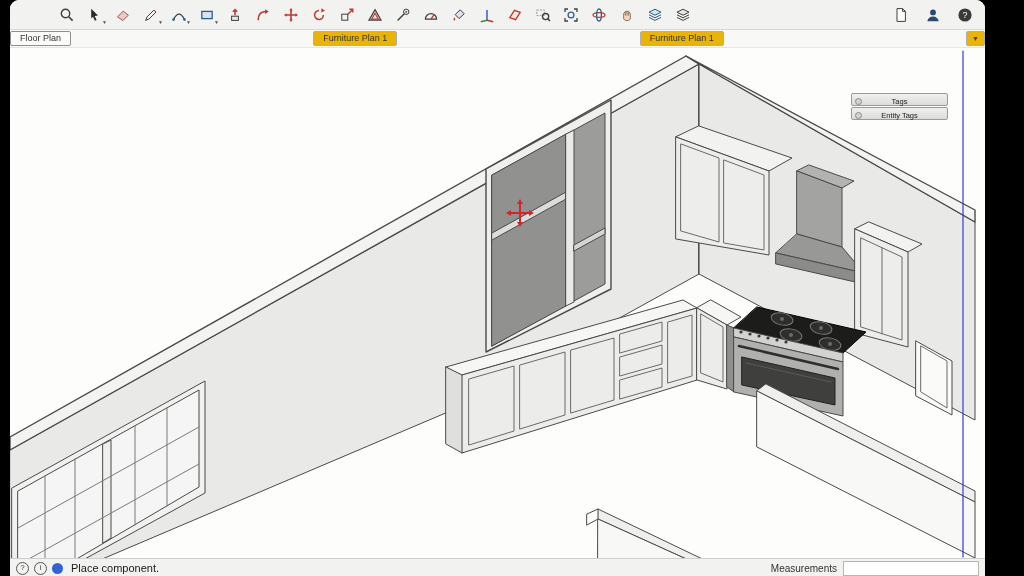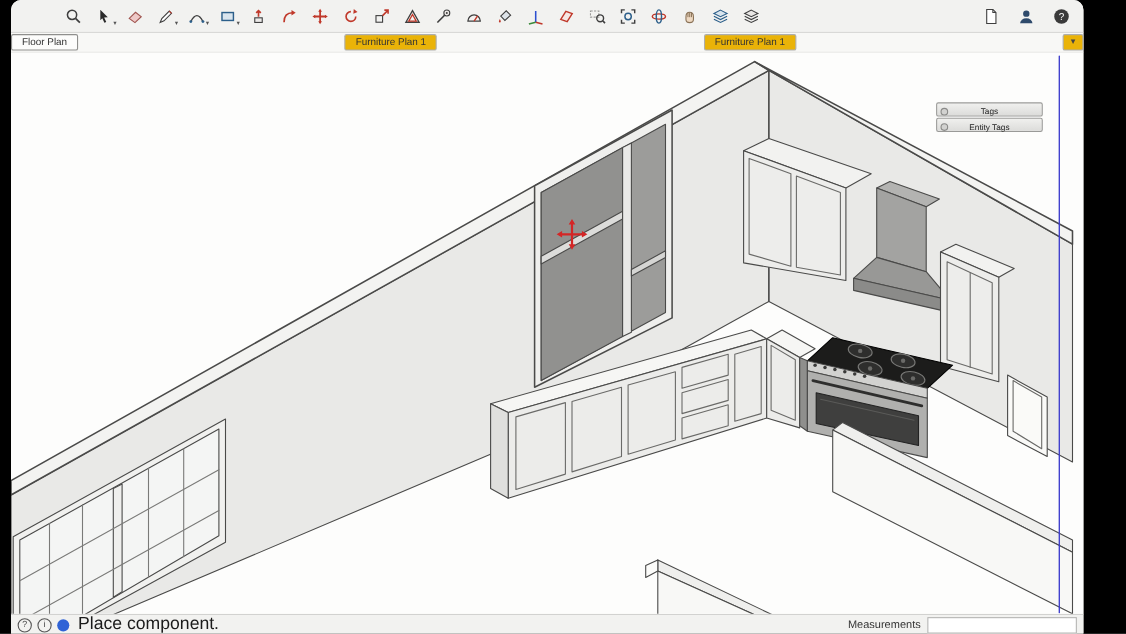--- a/index.html
+++ b/index.html
@@ -30,21 +30,21 @@
     border-radius:2px;margin-bottom:1px;display:flex;align-items:flex-end;position:relative;}
   .tray-dot{position:absolute;left:3px;width:5px;height:5px;border:1px solid #8a8a88;
     border-radius:50%;background:#d2d2d0;}
   .tray-label{flex:1;text-align:center;font-size:7.5px;color:#222;line-height:1;}
   
   .statusbar{height:19px;background:#f2f2f0;border-top:1px solid #cfcfcd;display:flex;
     align-items:center;padding:0 6px;gap:5px;box-sizing:border-box;}
   .sicon{width:11px;height:11px;border:1px solid #555;border-radius:50%;font-size:8px;color:#444;
     display:flex;align-items:center;justify-content:center;line-height:1;flex:0 0 auto;}
   .sdot{width:11px;height:11px;border-radius:50%;background:#2f63d6;flex:0 0 auto;}
-  .smsg{font-size:16px;color:#1a1a1a;margin-left:3px;}
+  .smsg{font-size:11px;color:#1a1a1a;margin-left:3px;}
   .meas{margin-left:auto;display:flex;align-items:center;gap:6px;padding-left:37px;}
   .meas-label{font-size:10px;color:#333;}
   .meas-input{width:128px;height:13px;border:1px solid #b5b5b3;background:#fff;font-size:10px;
     padding:0 3px;}
 </style>
 </head>
 <body>
 
 <div class="app">
 

